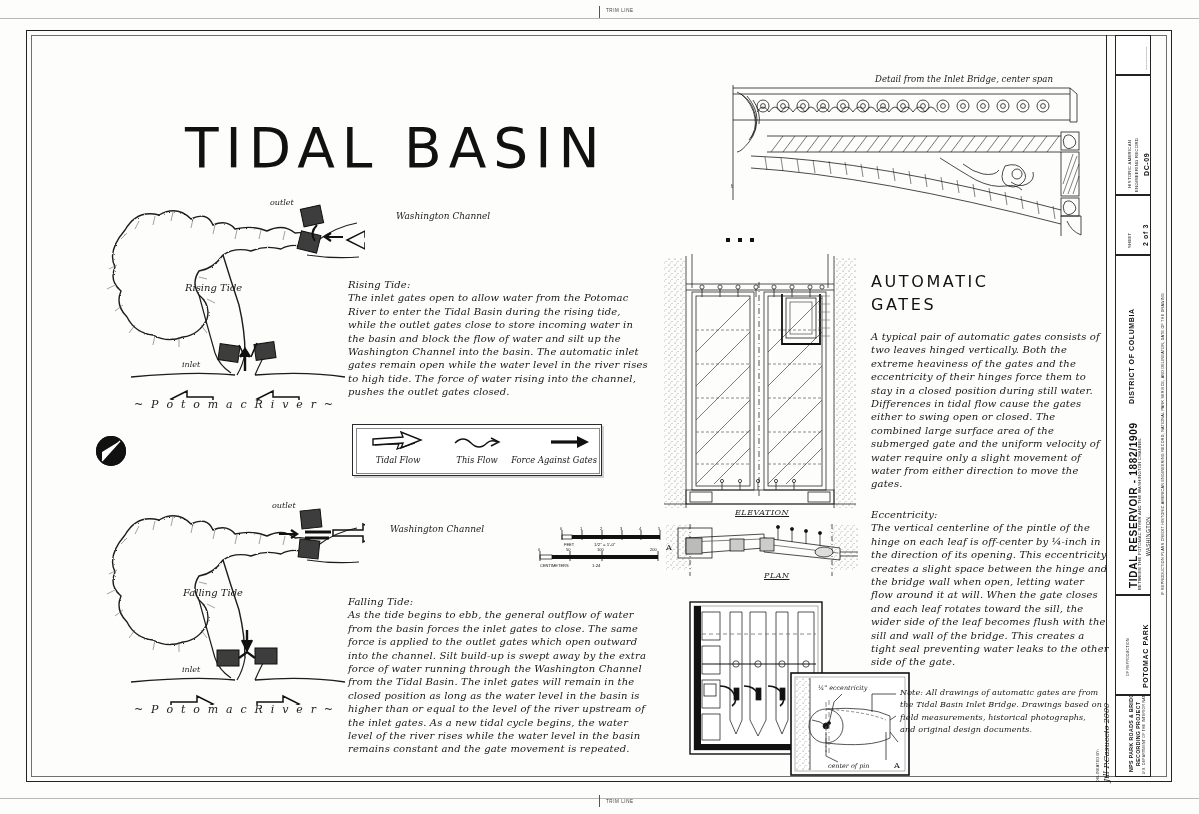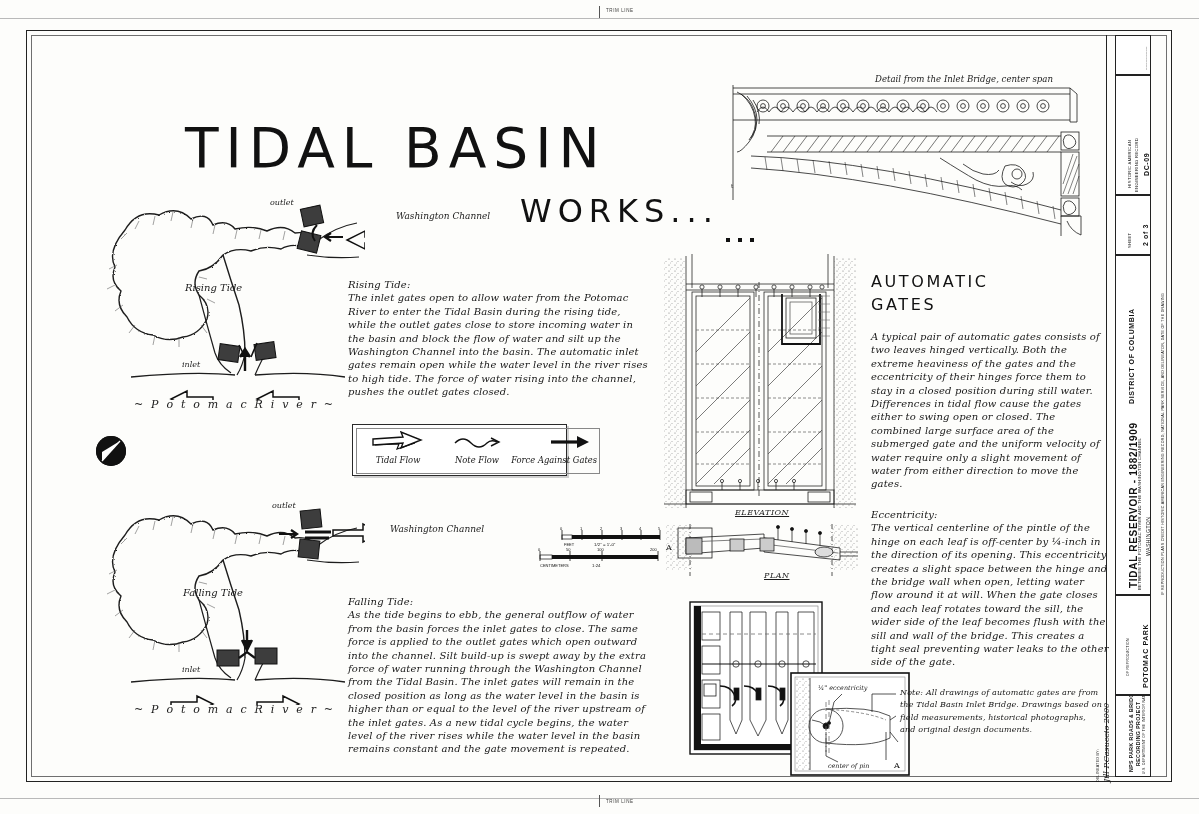--- a/index.html
+++ b/index.html
@@ -93,21 +93,21 @@
   }
   .lbl-small { font-size: 8px; }
   .lbl-river {
     font-size: 11px; letter-spacing: 2.2px;
   }
   .lbl-channel { font-size: 9px; }
 
   
   .legend {
     position: absolute; left: 352px; top: 424px;
-    width: 215px; height: 52px;
+    width: 250px; height: 52px;
     border: 1.4px solid #2a2a2a;
     background: #fff;
     box-shadow: 2px 2px 0 #cfcfcf;
   }
   .legend-inner {
     position: absolute; left: 3px; top: 3px;
     width: 244px; height: 46px; border: .7px solid #888;
   }
   .legend-item {
     position: absolute; text-align: center;
@@ -179,21 +179,20 @@
   <div class="trim-label" style="left:606px; top:8px;">TRIM LINE</div>
 
   <div class="trimline bottom"></div>
   <div class="trim-tick" style="left:599px; top:795px;"></div>
   <div class="trim-label" style="left:606px; top:799px;">TRIM LINE</div>
 
   <div class="border-outer"></div>
   <div class="border-inner"></div>
 
   <div class="title-main">TIDAL BASIN</div>
-  <div class="title-works">WORKS...</div>
 
   <div class="map" style="left:725px; top:60px;">
     <svg width="380" height="185" viewBox="0 0 380 185">
       <g stroke="#1c1c1c" fill="none" stroke-width="0.8">
 
         <line x1="8" y1="25" x2="8" y2="140"></line>
         <line x1="8" y1="28" x2="345" y2="28"></line>
         <line x1="8" y1="34" x2="345" y2="34"></line>
         <line x1="8" y1="60" x2="345" y2="60"></line>
         <line x1="345" y1="28" x2="345" y2="62"></line>
@@ -425,21 +424,21 @@
         <path d="M6 14 L30 13 L28 18 L46 12" fill="none" stroke="#111" stroke-width="1.2"></path>
       </svg>
       <div>Tidal Flow</div>
     </div>
 
     <div class="legend-item" style="left:88px; top:6px; width:72px;">
       <svg width="56" height="22" viewBox="0 0 56 22">
         <path d="M6 12 q8 -8 16 0 q8 8 16 0 q4 -4 10 -1" fill="none" stroke="#111" stroke-width="1.4"></path>
         <path d="M42 7 L50 11 L42 15" fill="none" stroke="#111" stroke-width="1.4"></path>
       </svg>
-      <div>Note Flow</div>
+      <div>This Flow</div>
     </div>
 
     <div class="legend-item" style="left:158px; top:6px; width:86px;text-align:right;">
       <svg width="56" height="22" viewBox="0 0 56 22">
         <path d="M10 11 L40 11" stroke="#111" stroke-width="3.2"></path>
         <path d="M36 5 L48 11 L36 17 Z" fill="#111"></path>
       </svg>
       <div>Force Against Gates</div>
     </div>
   </div>

